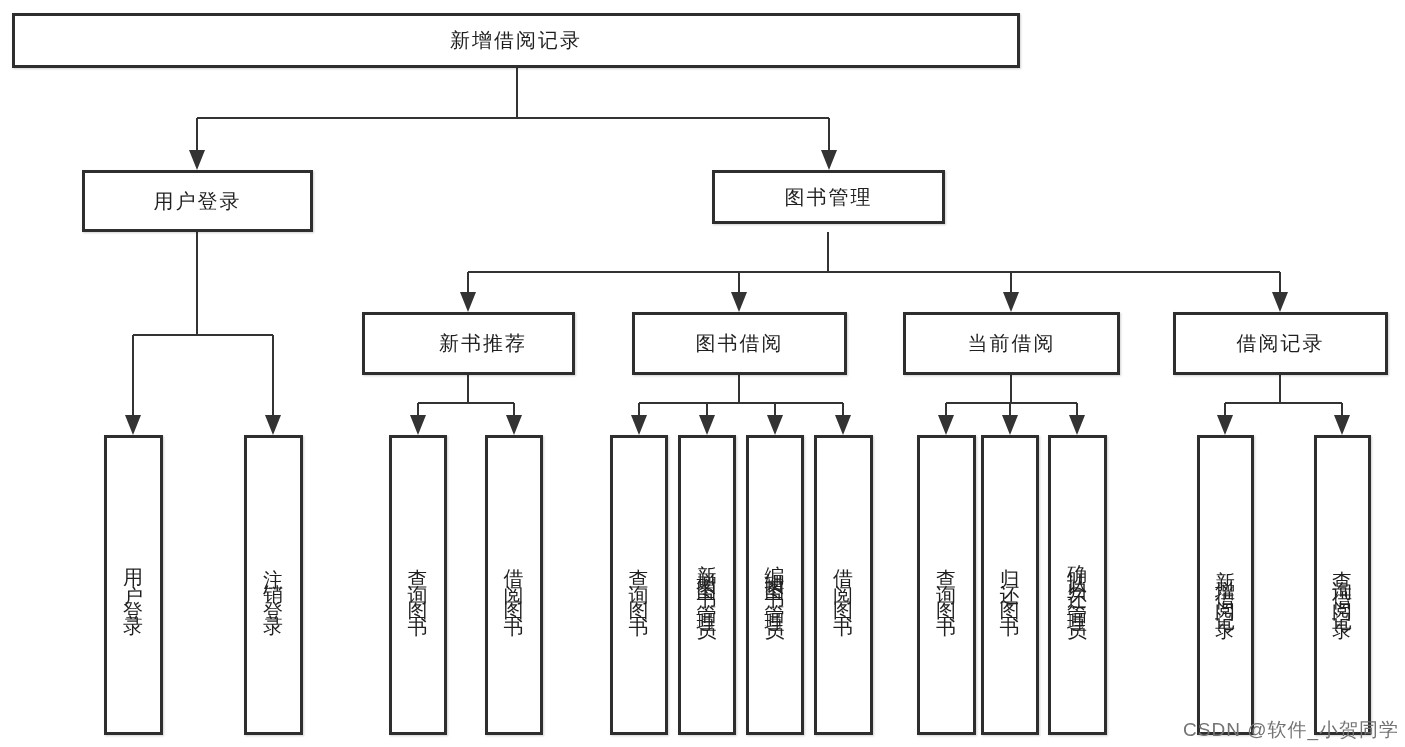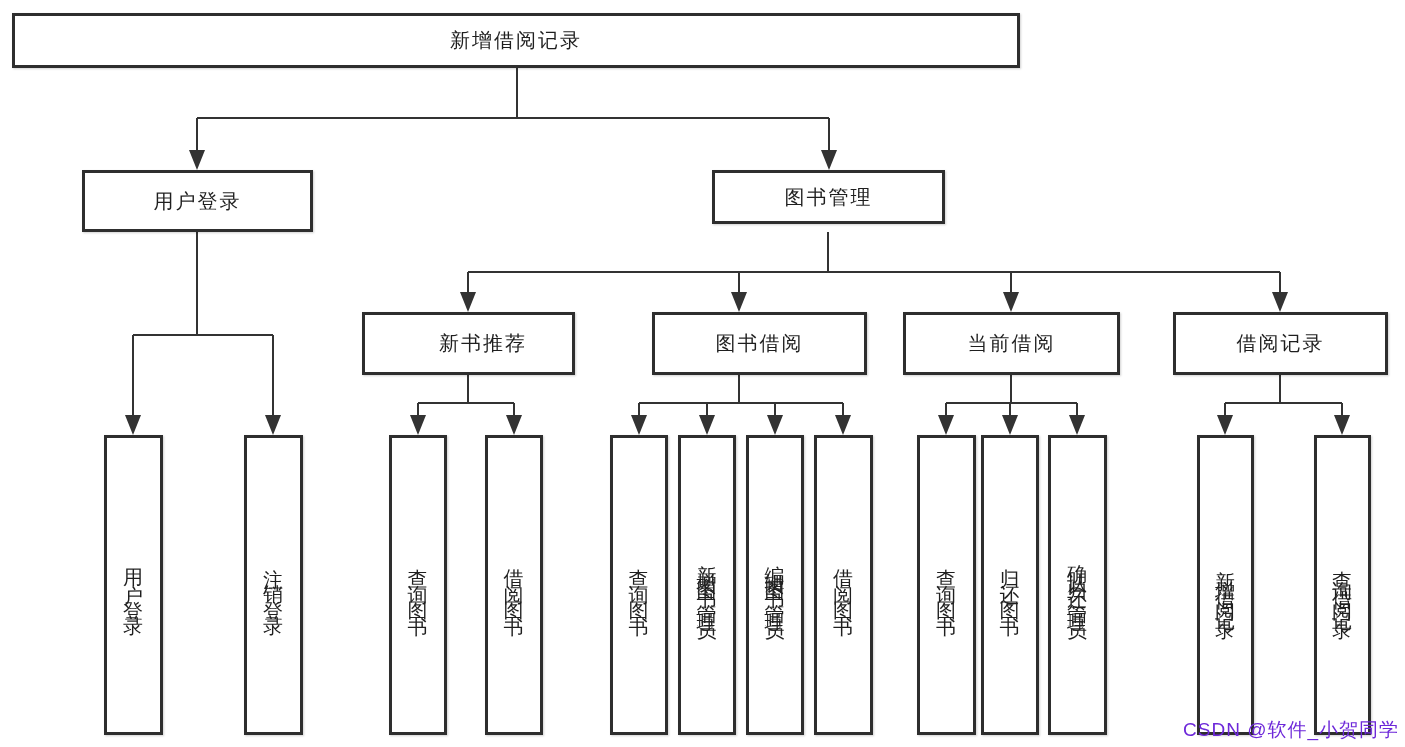--- a/index.html
+++ b/index.html
@@ -47,21 +47,21 @@
     color: #1f1f1f;
     line-height: 1;
   }
   .leaf.mid span { letter-spacing: 10px; }
   .leaf.long span { letter-spacing: 8px; }
   .watermark {
     position: absolute;
     right: 6px;
     bottom: 4px;
     font-size: 19px;
-    color: #6d28d9;
+    color: #737373;
     letter-spacing: 1px;
     white-space: nowrap;
   }
 </style>
 </head>
 <body>
 
 <div class="canvas">
 
   <svg class="connectors" viewBox="0 0 1405 747" xmlns="http://www.w3.org/2000/svg">
@@ -136,21 +136,21 @@
   <div class="box" style="left:82px; top:170px; width:231px; height:62px;">
     <span class="hlabel">用户登录</span>
   </div>
   <div class="box" style="left:712px; top:170px; width:233px; height:54px;">
     <span class="hlabel">图书管理</span>
   </div>
 
   <div class="box" style="left:362px; top:312px; width:213px; height:63px;padding-left:29px;">
     <span class="hlabel">新书推荐</span>
   </div>
-  <div class="box" style="left:632px; top:312px; width:215px; height:63px;margin-left:20px;">
+  <div class="box" style="left:632px; top:312px; width:215px; height:63px;">
     <span class="hlabel">图书借阅</span>
   </div>
   <div class="box" style="left:903px; top:312px; width:217px; height:63px;">
     <span class="hlabel">当前借阅</span>
   </div>
   <div class="box" style="left:1173px; top:312px; width:215px; height:63px;justify-content:center;">
     <span class="hlabel">借阅记录</span>
   </div>
 
   <div class="box leaf" style="left:104px; top:435px; width:59px; height:300px;">

